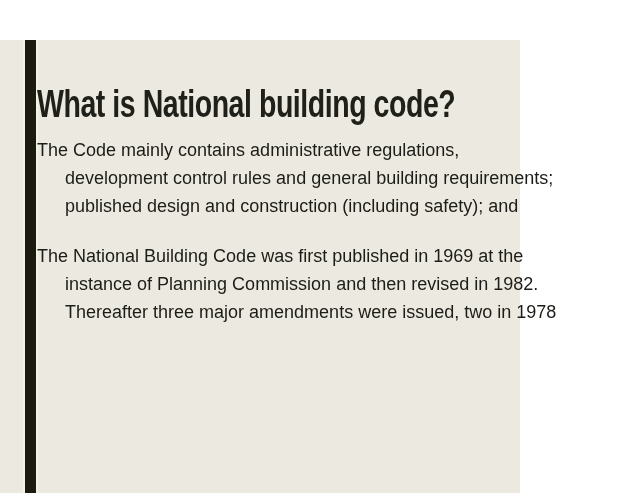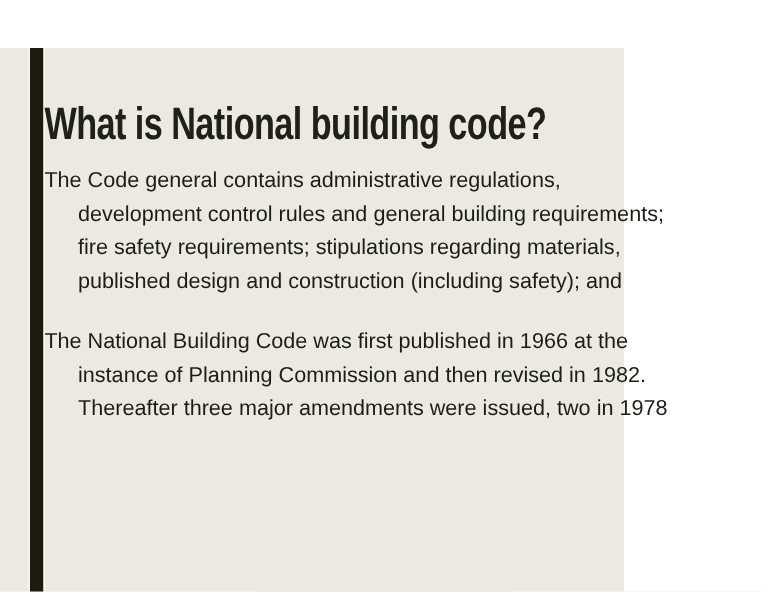--- a/index.html
+++ b/index.html
@@ -67,26 +67,25 @@
 
 <div class="slide">
 
   <div class="accent-bar"></div>
 
   <h1 class="title">What is National building code?</h1>
 
   <div class="body-text">
 
     <div class="paragraph">
-      <div class="line first">The Code general contains administrative regulations,</div>
+      <div class="line first">The Code mainly contains administrative regulations,</div>
       <div class="line">development control rules and general building requirements;</div>
-      <div class="line">fire safety requirements; stipulations regarding materials,</div>
       <div class="line">published design and construction (including safety); and</div>
     </div>
 
     <div class="paragraph">
-      <div class="line first">The National Building Code was first published in 1966 at the</div>
+      <div class="line first">The National Building Code was first published in 1969 at the</div>
       <div class="line">instance of Planning Commission and then revised in 1982.</div>
       <div class="line">Thereafter three major amendments were issued, two in 1978</div>
     </div>
 
   </div>
 </div>
 
 </body></html>

